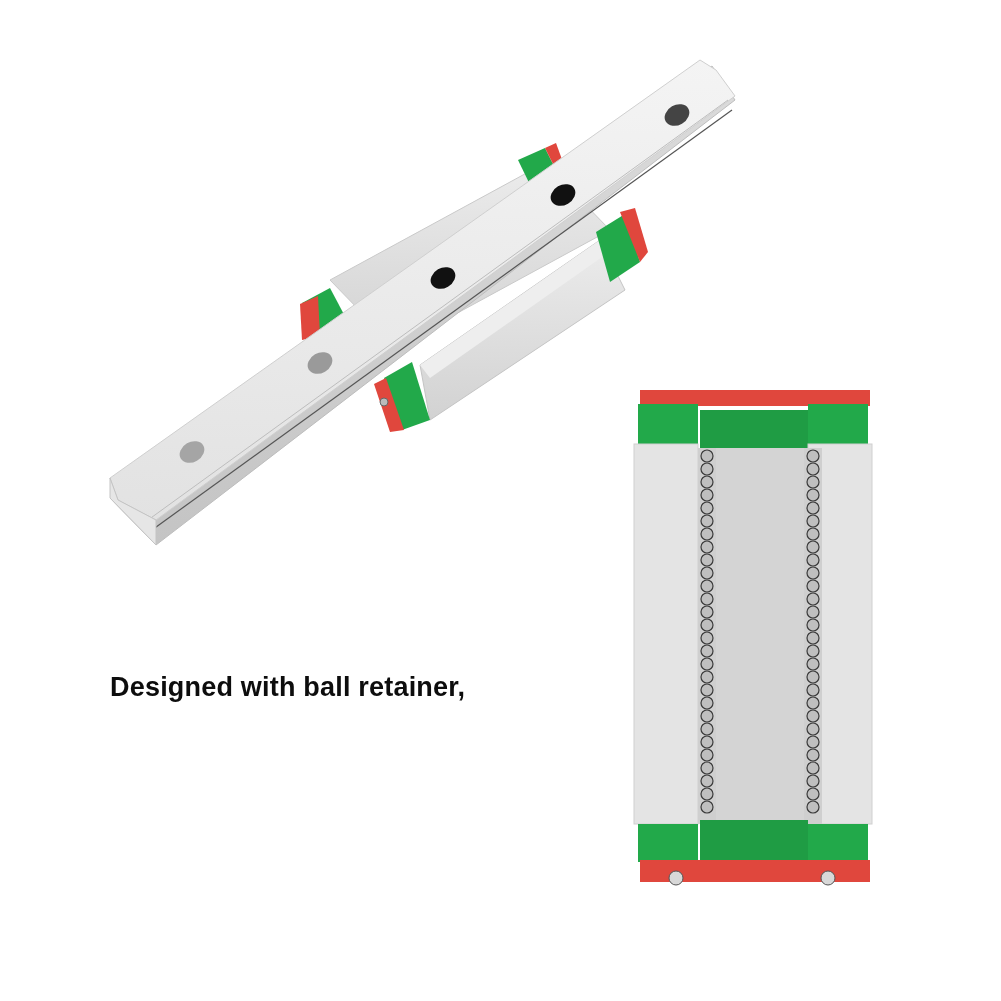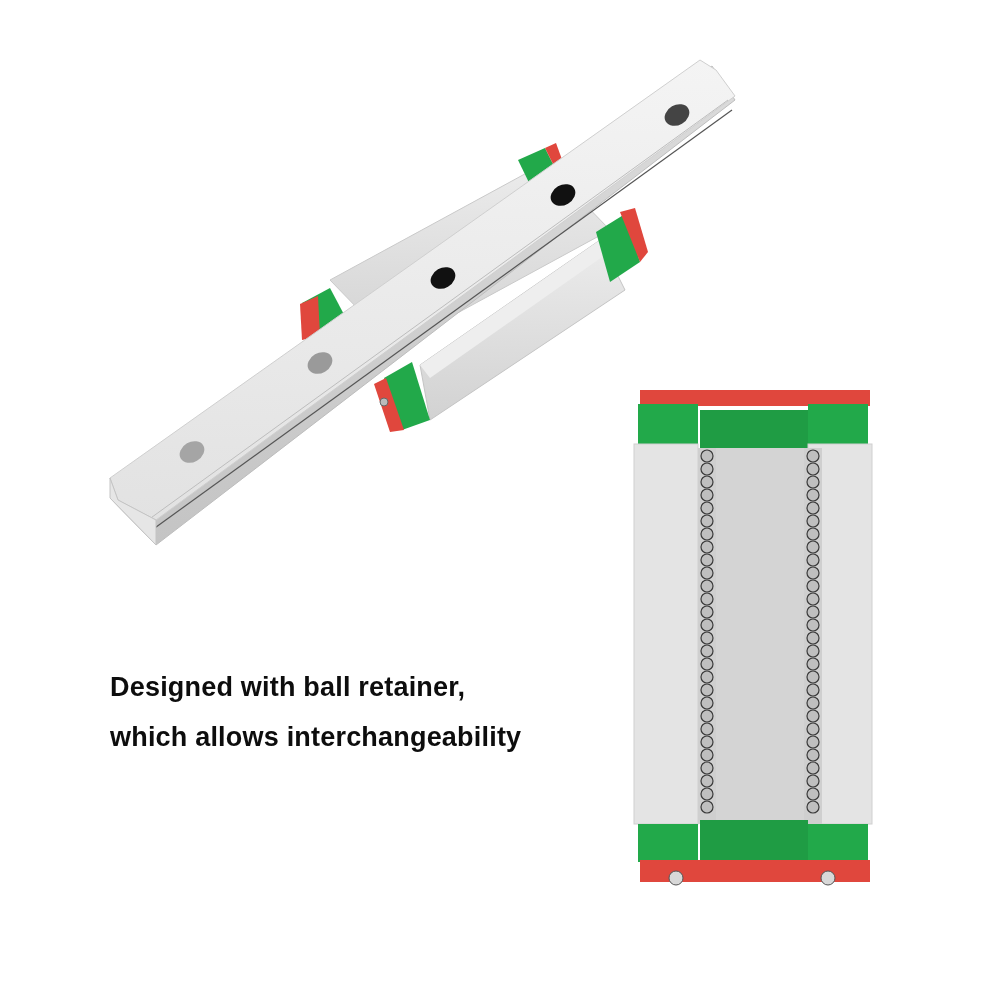--- a/index.html
+++ b/index.html
@@ -160,15 +160,14 @@
         <circle cx="813" cy="755" r="6" fill="#bfbfbf" stroke="#3a3a3a" stroke-width="1.2"></circle>
         <circle cx="813" cy="768" r="6" fill="#bfbfbf" stroke="#3a3a3a" stroke-width="1.2"></circle>
         <circle cx="813" cy="781" r="6" fill="#bfbfbf" stroke="#3a3a3a" stroke-width="1.2"></circle>
         <circle cx="813" cy="794" r="6" fill="#bfbfbf" stroke="#3a3a3a" stroke-width="1.2"></circle>
         <circle cx="813" cy="807" r="6" fill="#bfbfbf" stroke="#3a3a3a" stroke-width="1.2"></circle>
       </g>
   </svg>
 
   <div class="caption">
     <div>Designed with ball retainer,</div>
-    <div>which allows interchangeability</div>
   </div>
 </div>
 
 </body></html>

